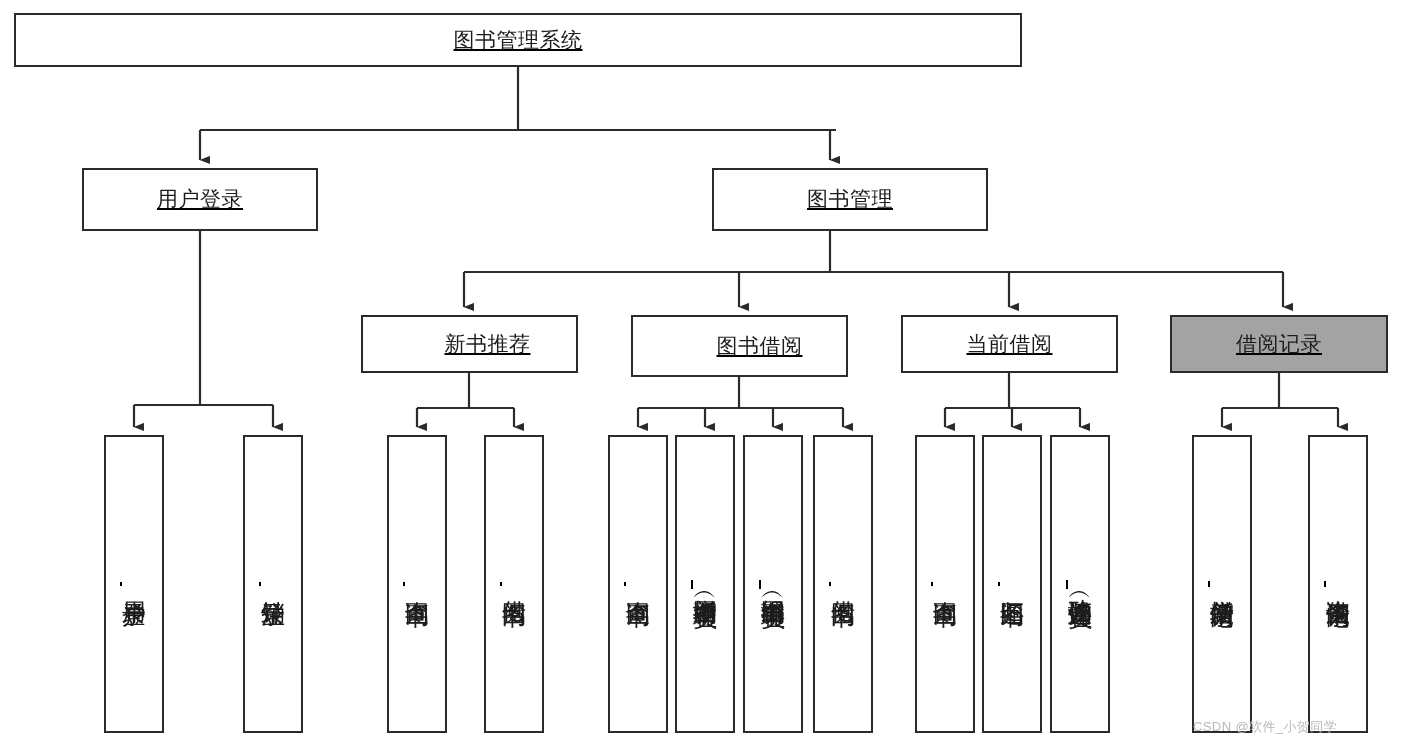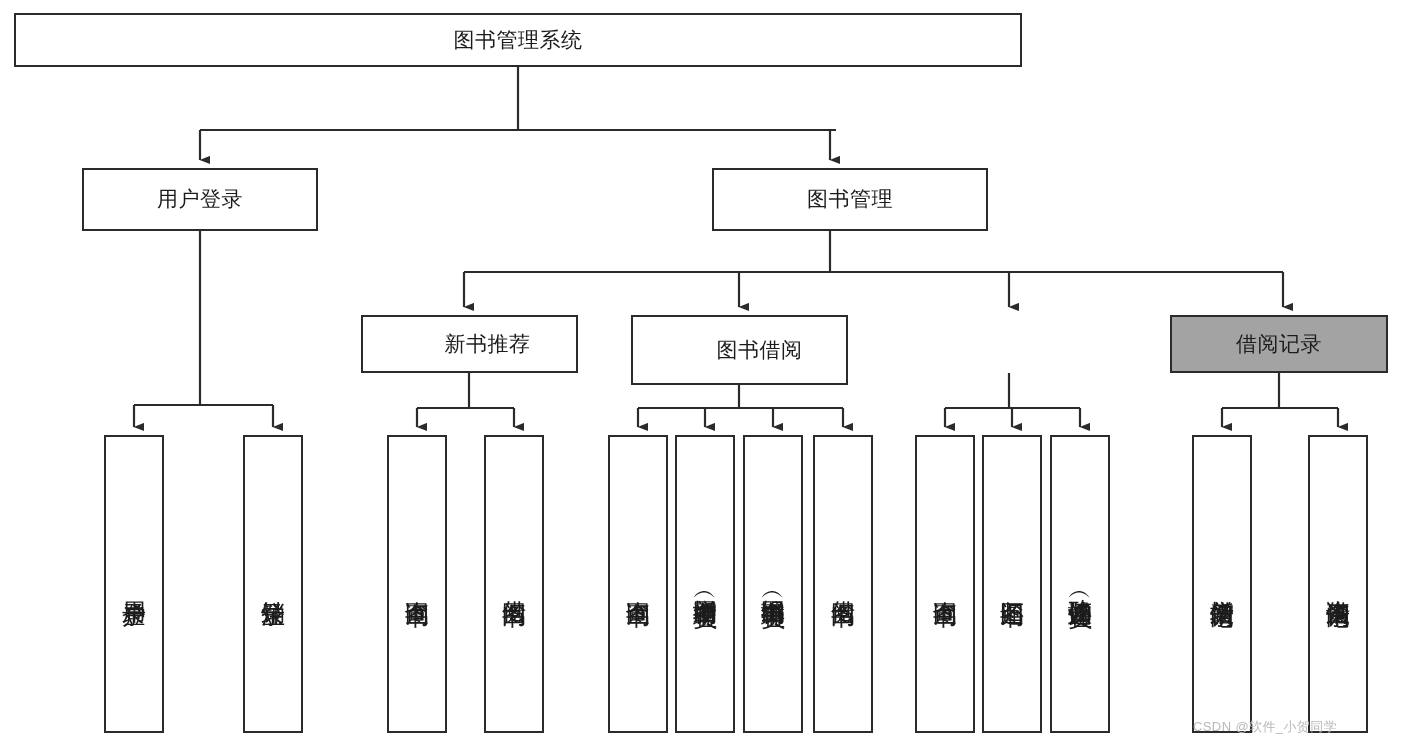--- a/index.html
+++ b/index.html
@@ -26,20 +26,21 @@
   }
   .node-box {
     position: absolute;
     box-sizing: border-box;
     background: #ffffff;
     border: 2.2px solid #2b2b2b;
     display: flex;
     align-items: center;
     justify-content: center;
     overflow: hidden;
+    text-decoration: underline;
   }
   .node-label {
     color: #1c1c1c;
     font-size: 21px;
     line-height: 1.18;
     white-space: nowrap;
     letter-spacing: 0.5px;
   }
   .node-box.vertical .node-label {
     writing-mode: vertical-rl;
@@ -121,22 +122,25 @@
   <div class="node-box" style="left: 82px; top: 168px; width: 236px; height: 63px; border-color: rgb(43, 43, 43); background: rgb(255, 255, 255);">
     <span class="node-label" style="color: rgb(28, 28, 28);">用户登录</span>
   </div>
   <div class="node-box" style="left: 712px; top: 168px; width: 276px; height: 63px; border-color: rgb(43, 43, 43); background: rgb(255, 255, 255);">
     <span class="node-label" style="color: rgb(28, 28, 28);">图书管理</span>
   </div>
 
   <div class="node-box" style="left: 361px; top: 315px; width: 217px; height: 58px; border-color: rgb(43, 43, 43); background: rgb(255, 255, 255); padding-left: 36px;">
     <span class="node-label" style="color: rgb(28, 28, 28);">新书推荐</span>
   </div>
-  <div class="node-box" style="left: 631px; top: 315px; width: 217px; height: 70px; border-color: rgb(43, 43, 43); background: rgb(255, 255, 255); padding-left: 40px;">
+  <div class="node-box" style="left: 631px; top: 315px; width: 217px; height: 62px; border-color: rgb(43, 43, 43); background: rgb(255, 255, 255); padding-left: 40px;">
     <span class="node-label" style="color: rgb(28, 28, 28);">图书借阅</span>
+  </div>
+  <div class="node-box" style="left: 901px; top: 315px; width: 217px; height: 58px; border-color: rgb(43, 43, 43); background: rgb(255, 255, 255);">
+    <span class="node-label" style="color: rgb(28, 28, 28);">当前借阅</span>
   </div>
   <div class="node-box" style="left: 1170px; top: 315px; width: 218px; height: 58px; border-color: rgb(43, 43, 43); background: #a3a3a3;">
     <span class="node-label" style="color: rgb(28, 28, 28);">借阅记录</span>
   </div>
 
   <div class="node-box vertical" style="left: 104px; top: 435px; width: 60px; height: 298px; border-color: rgb(43, 43, 43); background: rgb(255, 255, 255);">
     <span class="node-label" style="color: rgb(28, 28, 28);">用户登录</span>
   </div>
   <div class="node-box vertical" style="left: 243px; top: 435px; width: 60px; height: 298px; border-color: rgb(43, 43, 43); background: rgb(255, 255, 255);">
     <span class="node-label" style="color: rgb(28, 28, 28);">注销登录</span>

